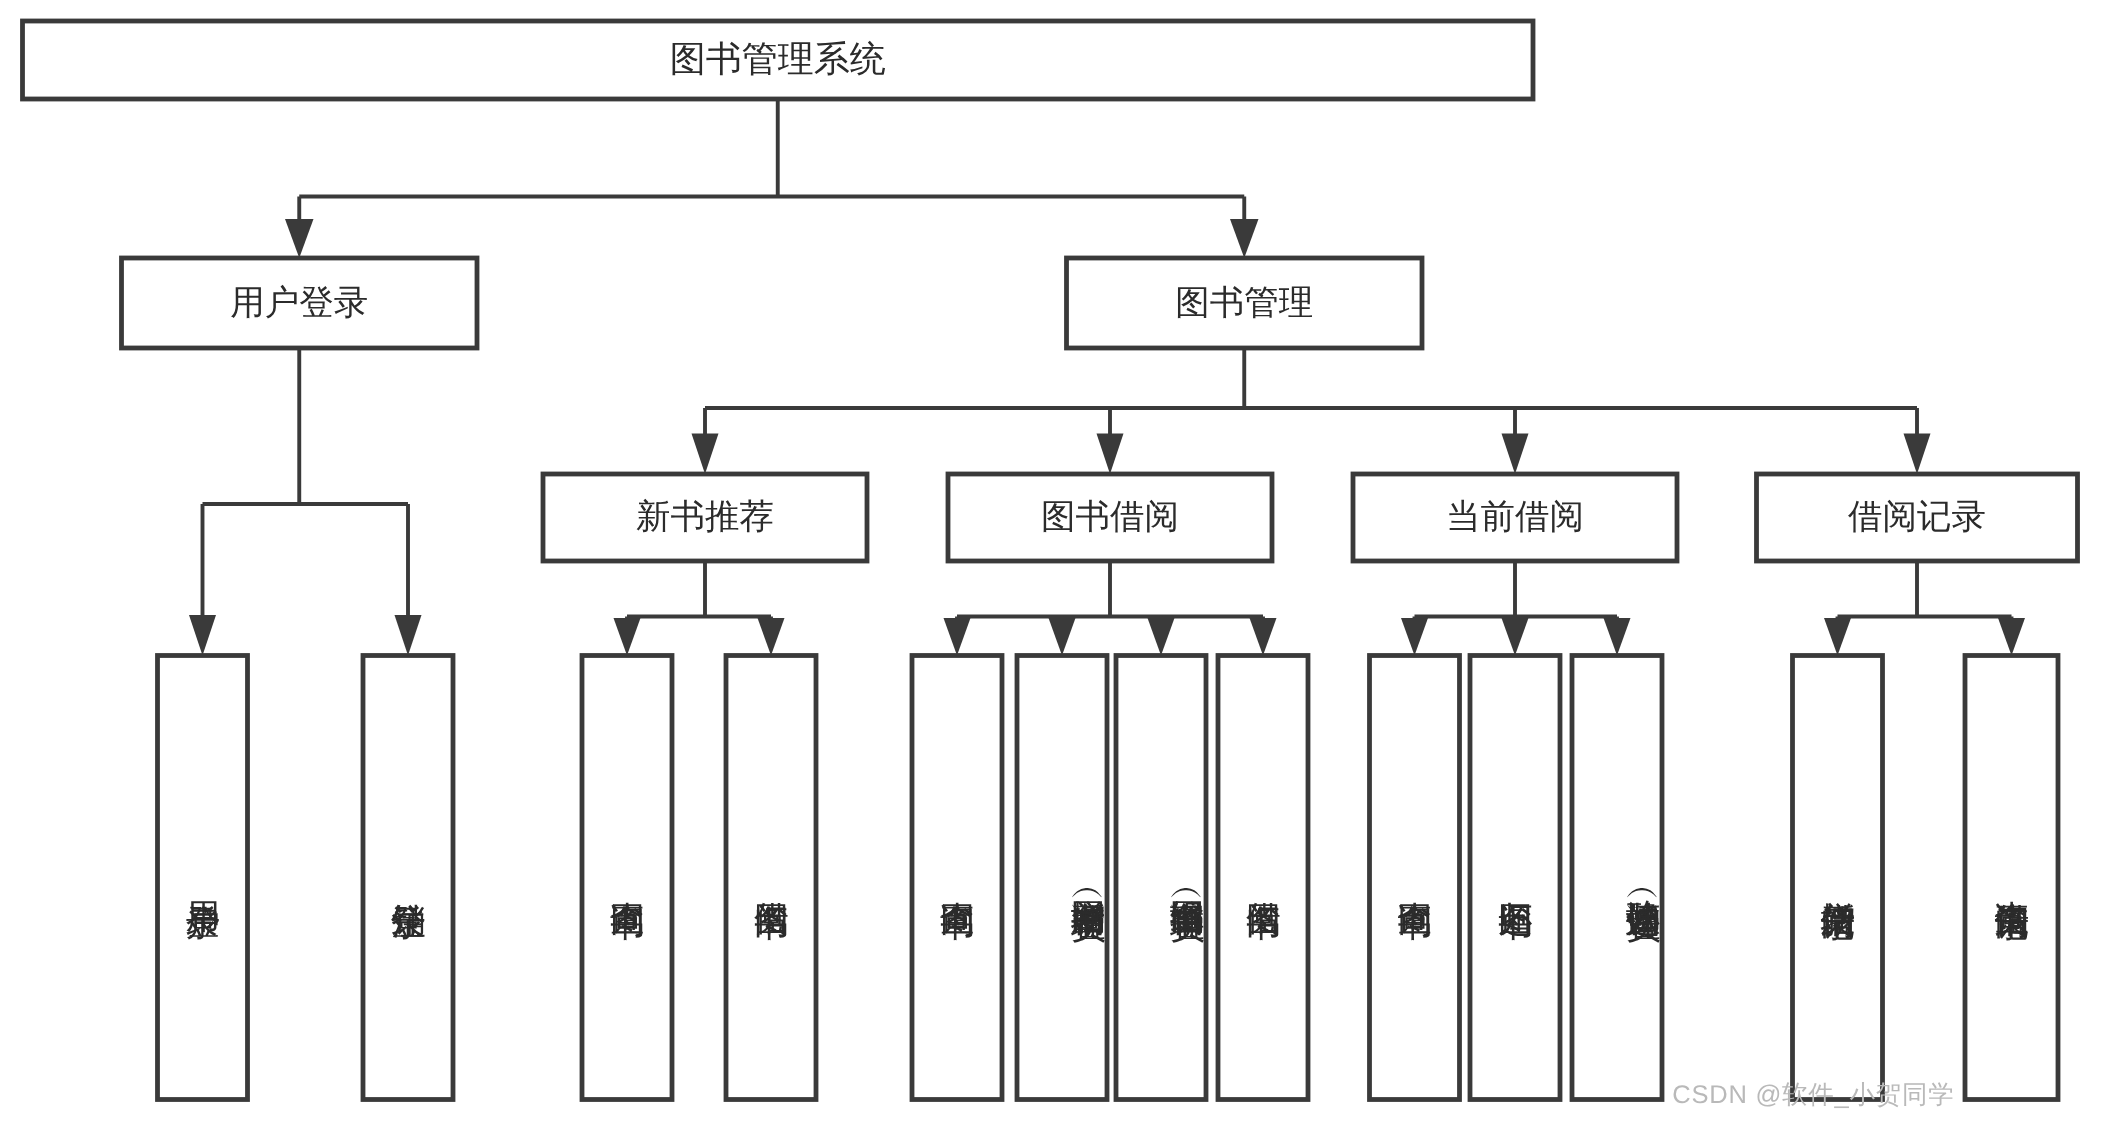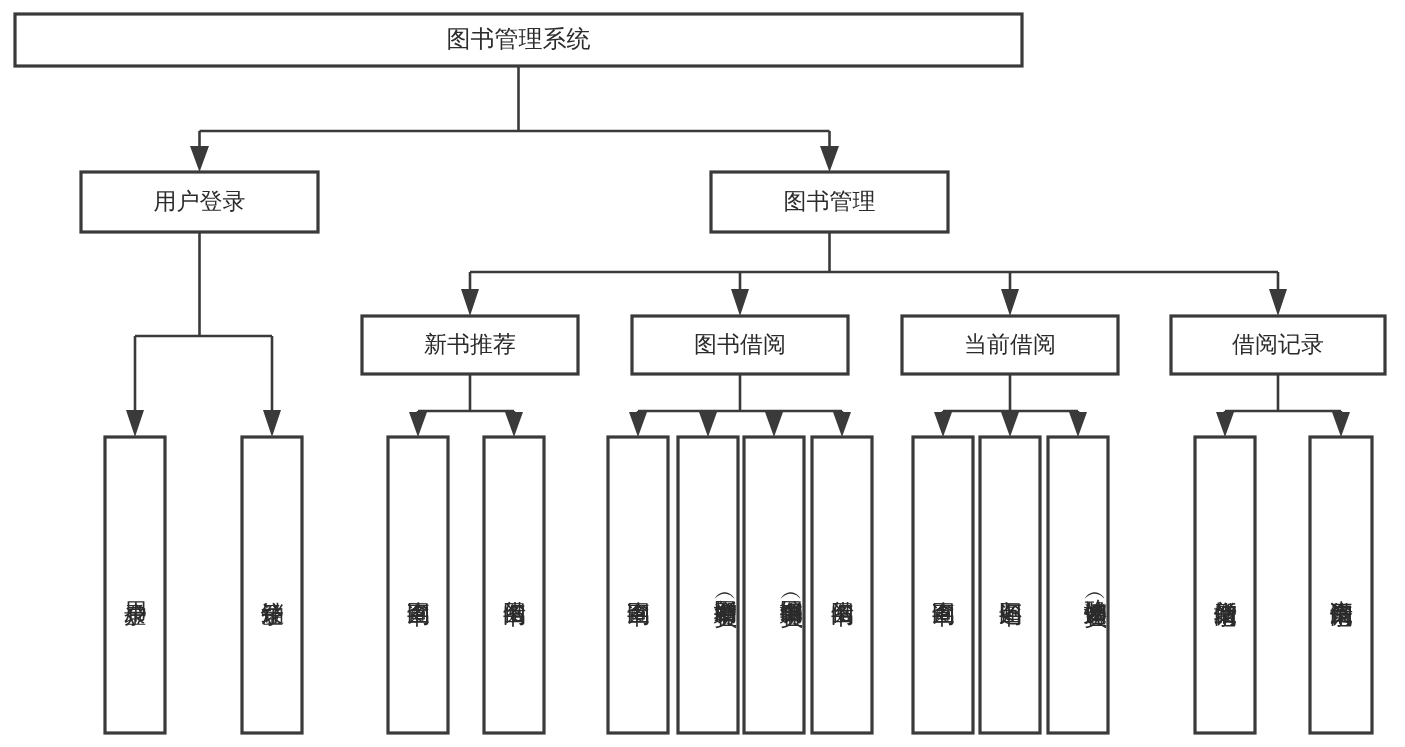--- a/index.html
+++ b/index.html
@@ -213,14 +213,15 @@
   <div class="vlabel" style="left:608px; top:437px; width:60px; height:296px;">查询图书</div>
   <div class="vlabel" style="left:678px; top:437px; width:60px; height:296px; align-items:flex-start;">新增图书（管理员）</div>
   <div class="vlabel" style="left:744px; top:437px; width:60px; height:296px; align-items:flex-start;">编辑图书（管理员）</div>
   <div class="vlabel" style="left:812px; top:437px; width:60px; height:296px;">借阅图书</div>
   <div class="vlabel" style="left:913px; top:437px; width:60px; height:296px;">查询图书</div>
   <div class="vlabel" style="left:980px; top:437px; width:60px; height:296px;">归还图书</div>
   <div class="vlabel" style="left:1048px; top:437px; width:60px; height:296px; align-items:flex-start;">确认归还（管理员）</div>
   <div class="vlabel" style="left:1195px; top:437px; width:60px; height:296px;">新增借阅记录</div>
   <div class="vlabel" style="left:1310px; top:437px; width:62px; height:296px;">查询借阅记录</div>
 
+  <div class="watermark">CSDN @软件_小贺同学</div>
 
 </div>
 
 </body></html>

